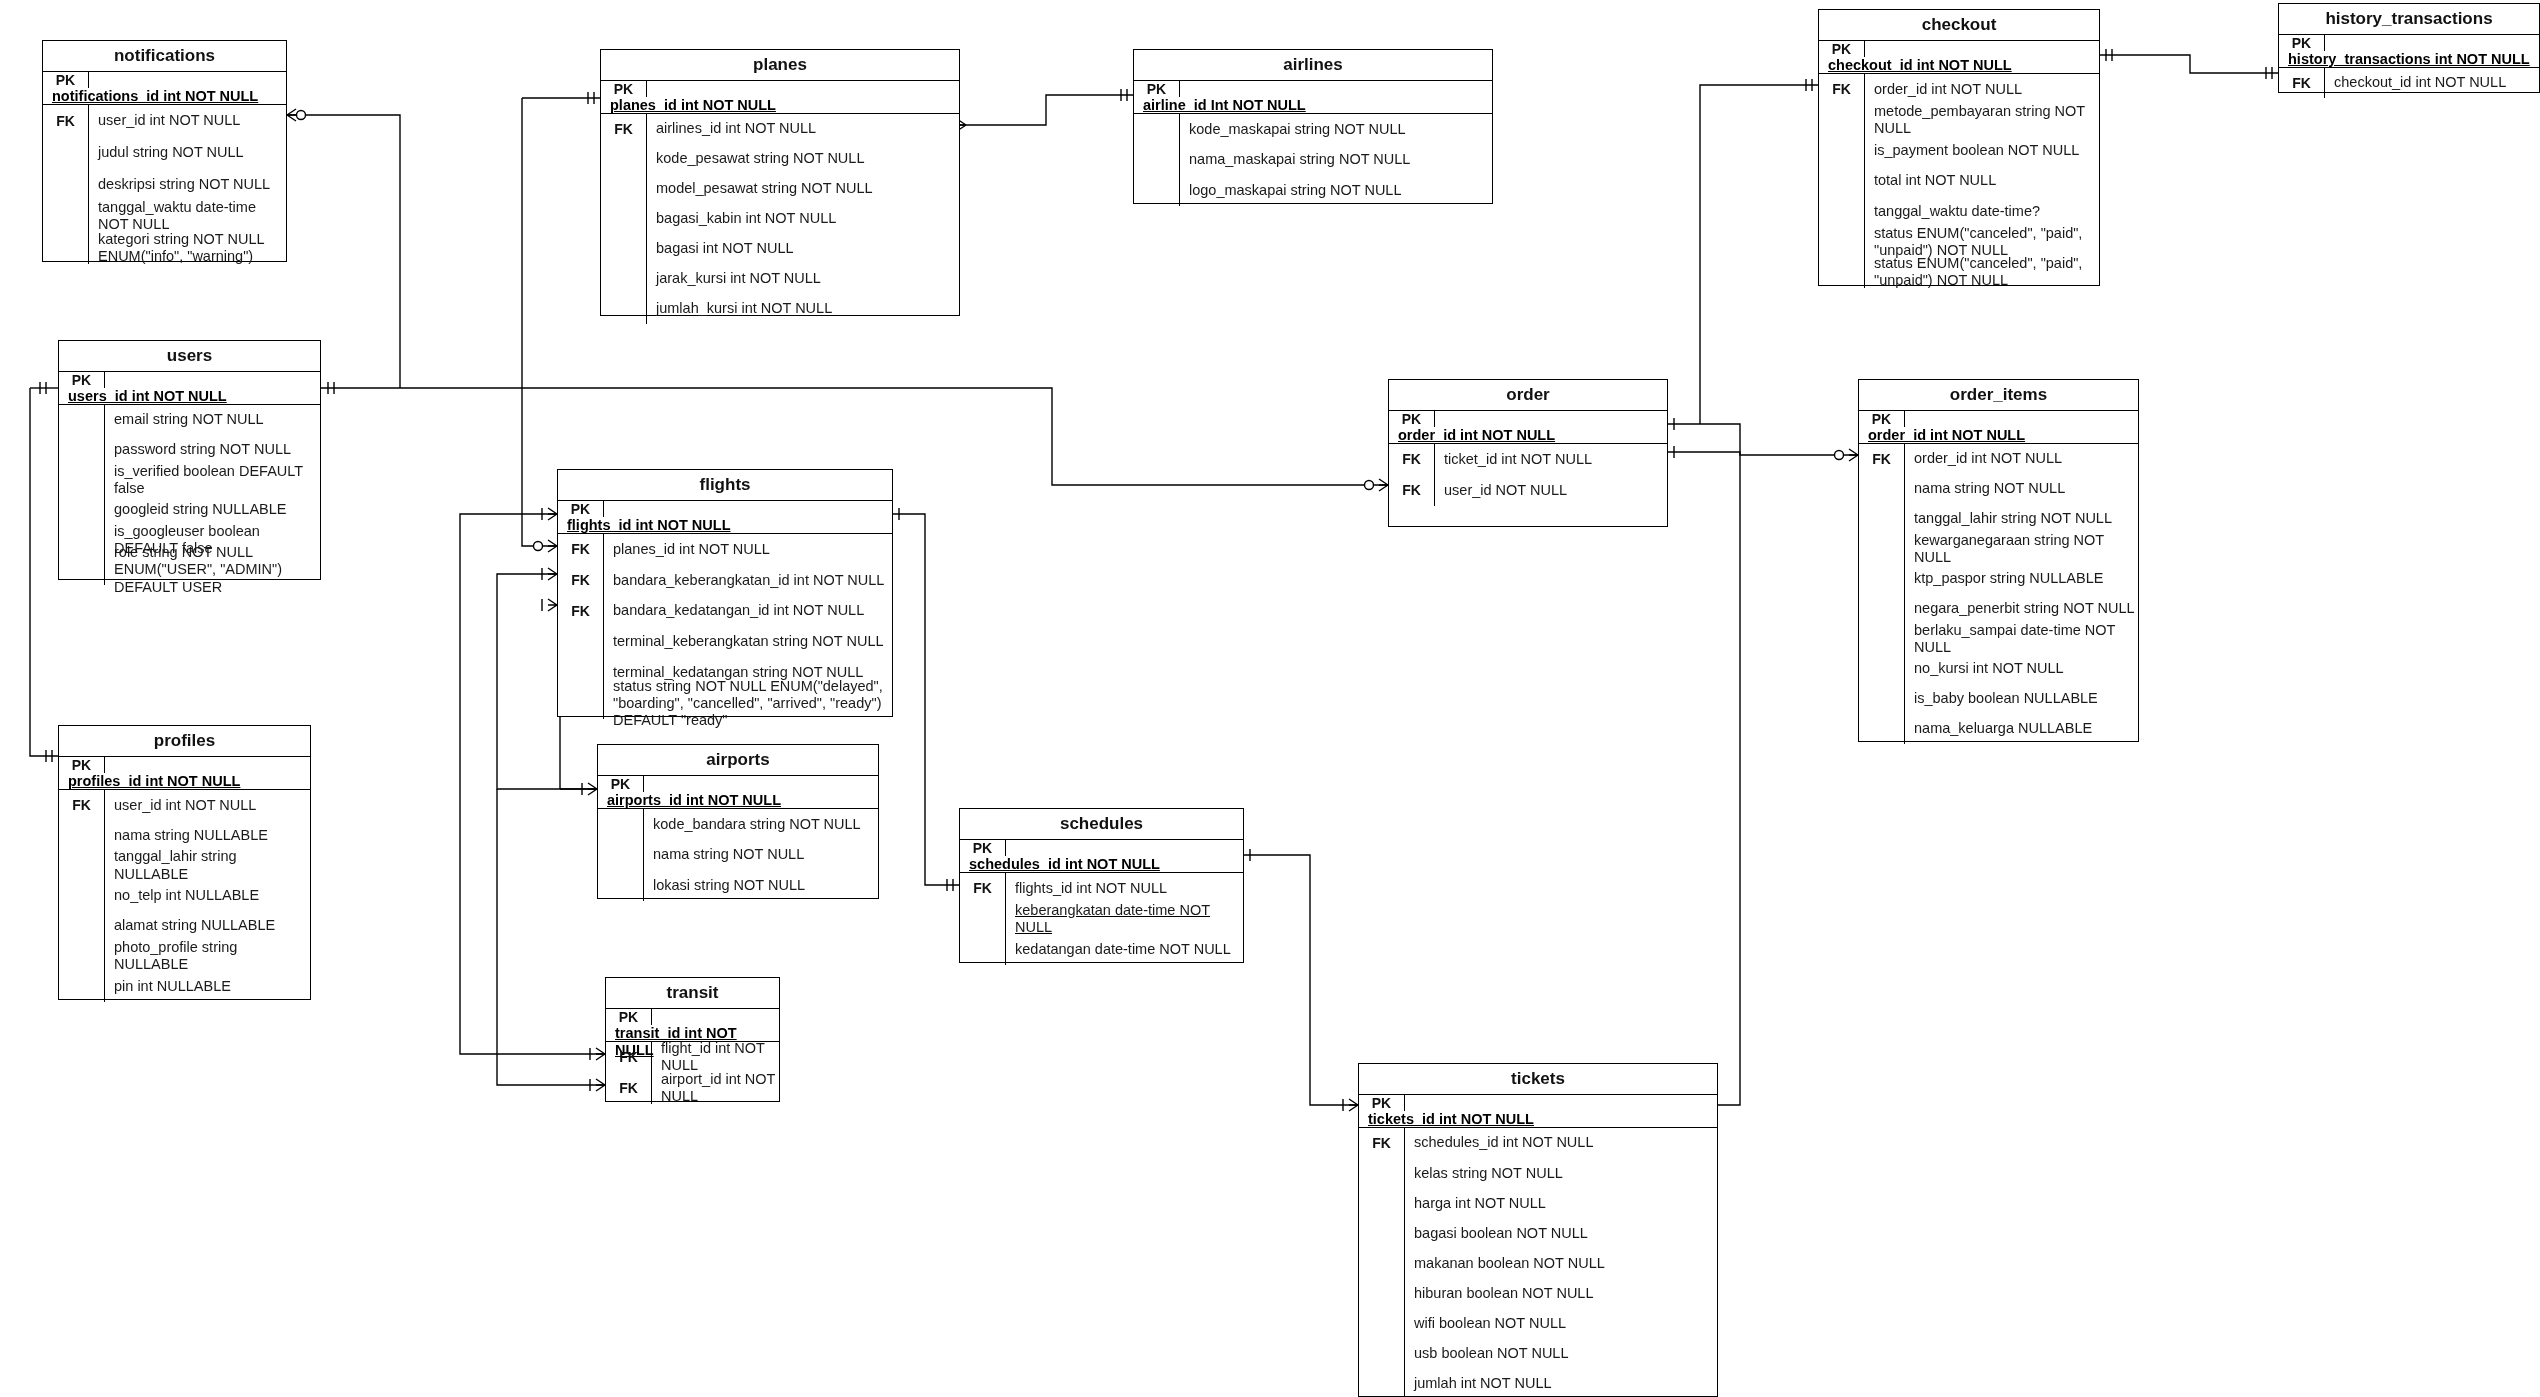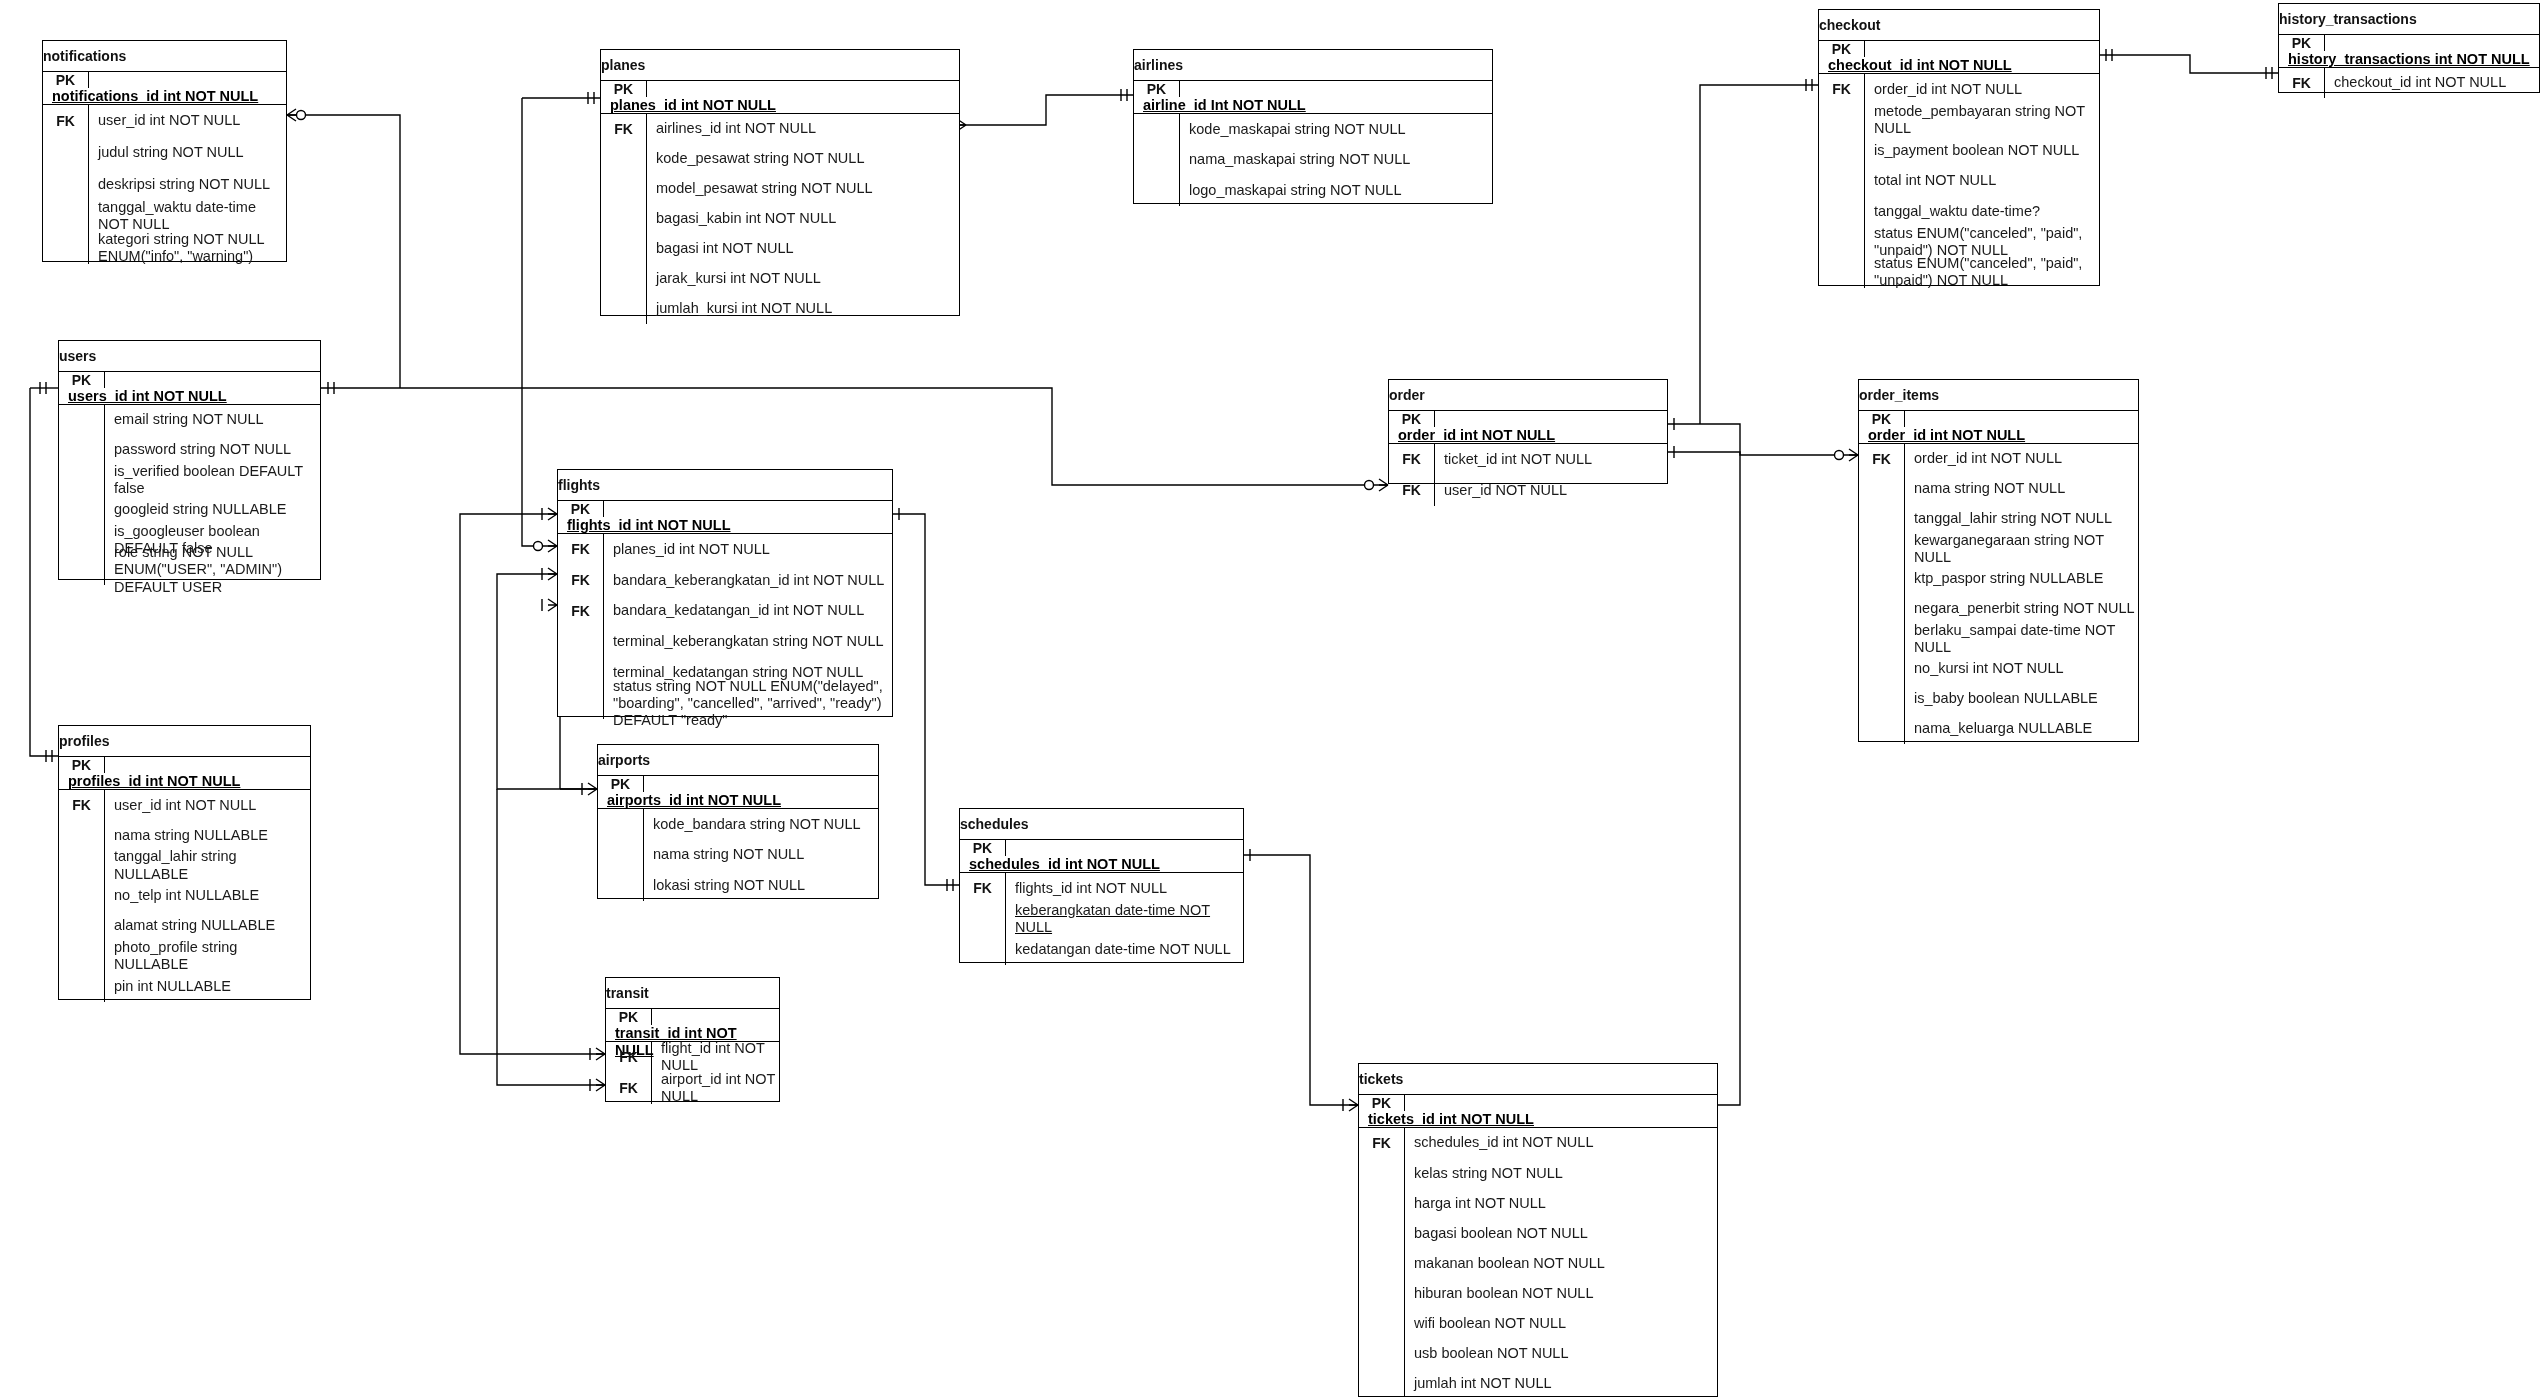--- a/index.html
+++ b/index.html
@@ -1,20 +1,20 @@
 <!DOCTYPE html>
 <html><head>
 <meta charset="utf-8">
 <style>
   html,body{margin:0;padding:0;background:#ffffff;}
   body{font-family:"Liberation Sans","DejaVu Sans",sans-serif;}
   #canvas{position:relative;width:2540px;height:1397px;background:#ffffff;overflow:hidden;}
   svg.links{position:absolute;left:0;top:0;width:2540px;height:1397px;pointer-events:none;}
   .tbl{position:absolute;border:1.4px solid #000;background:#fff;box-sizing:border-box;}
-  .tbl .title{height:30px;line-height:30px;font-size:14px;font-weight:bold;color:#111;border-bottom:1.4px solid #000;}
+  .tbl .title{height:30px;line-height:30px;text-align:center;font-size:17px;font-weight:bold;color:#111;border-bottom:1.4px solid #000;}
   .rows{display:block;}
   .row{display:flex;align-items:stretch;min-height:30px;}
   .row.pk{border-bottom:1.4px solid #000;flex-direction:column;}
   .row .key{width:46px;min-width:46px;display:flex;align-items:center;justify-content:center;font-size:14px;font-weight:bold;color:#111;border-right:1.4px solid #000;box-sizing:border-box;}
   .row .key.blank{font-weight:normal;}
   .row .fld{flex:1;display:flex;align-items:center;padding:0 0 0 9px;font-size:14.5px;color:#1a1a1a;box-sizing:border-box;line-height:1.18;}
   .row.pkrow .fld{font-weight:bold;text-decoration:underline;color:#000;}
   .tbl .rows .row:first-child{}
 </style>
 </head>
@@ -325,21 +325,21 @@
         <div class="row pkrow pk" style="height: 32px;">
           <div class="key">PK</div>
           <div class="fld">history_transactions int NOT NULL</div>
         </div>
         <div class="row" style="height: 26.6px;">
           <div class="key">FK</div>
           <div class="fld">checkout_id int NOT NULL</div>
         </div>
       </div>
     </div>
-    <div class="tbl" style="left: 1388px; top: 379px; width: 280px; height: 105px;">
+    <div class="tbl" style="left: 1388px; top: 379px; width: 280px; height: 148px;">
       <div class="title">order</div>
       <div class="rows">
         <div class="row pkrow pk" style="height: 32px;">
           <div class="key">PK</div>
           <div class="fld">order_id int NOT NULL</div>
         </div>
         <div class="row" style="height: 30.8px;">
           <div class="key">FK</div>
           <div class="fld">ticket_id int NOT NULL</div>
         </div>

